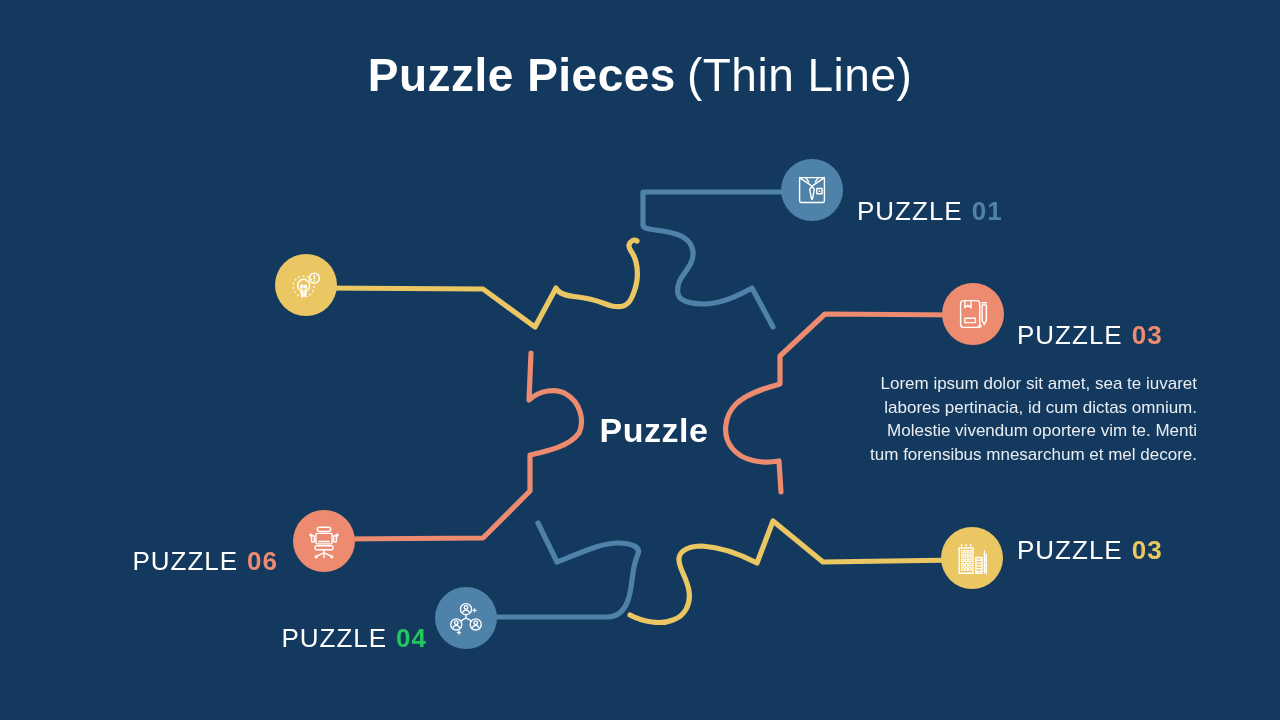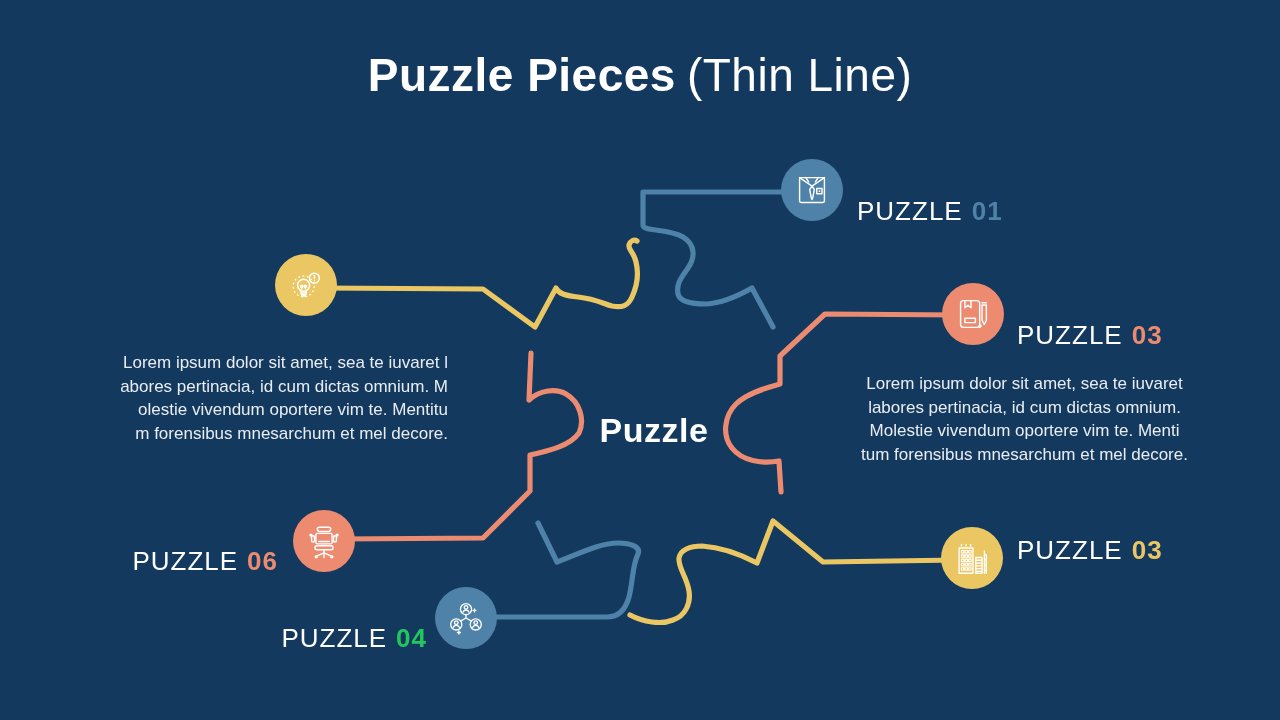--- a/index.html
+++ b/index.html
@@ -24,21 +24,21 @@
     font-size:26px;color:#ffffff;letter-spacing:1px;white-space:nowrap;
     font-weight:400;
     margin-top:20px;
   }
   .label .num{font-weight:700;margin-left:9px;}
   .para{
     position:absolute;z-index:2;font-size:17px;line-height:23.5px;
     color:#e9edf2;white-space:pre-line;
   }
   .para.left{left:85px;top:351px;width:363px;text-align:right;}
-  .para.right{left:852px;top:372px;width:345px;text-align:center;}
+  .para.right{left:852px;top:372px;width:345px;text-align:right;}
   .center-label{
     position:absolute;z-index:2;left:654px;top:430px;transform:translate(-50%,-50%);
     font-size:34px;font-weight:700;color:#ffffff;letter-spacing:.5px;
   }
 </style>
 </head>
 <body>
 
 <div class="slide" style="background: rgb(20, 57, 94);">
 
@@ -149,24 +149,20 @@
       <circle cx="21.4" cy="23.3" r="1.2"></circle>
       <path d="M17.6 24.5 v1.8 M21.4 24.5 v1.8"></path>
       <path d="M16.8 28.6 l0.8 5 h3.8 l0.8 -5"></path>
       <path d="M16.9 30.4 h5.2 M17.3 32.1 h4.4"></path>
       <circle cx="30.8" cy="14.8" r="5.2"></circle>
       <path d="M30.8 12.1 v3.4"></path>
       <circle cx="30.8" cy="17.5" r="0.7" fill="#ffffff" stroke="none"></circle>
     </svg>
   </div>
 
-  <div class="para left">Lorem ipsum dolor sit amet, sea te iuvaret l
-abores pertinacia, id cum dictas omnium. M
-olestie vivendum oportere vim te. Mentitu
-m forensibus mnesarchum et mel decore.</div>
   <div class="para right">Lorem ipsum dolor sit amet, sea te iuvaret
 labores pertinacia, id cum dictas omnium.
 Molestie vivendum oportere vim te. Menti
 tum forensibus mnesarchum et mel decore.</div>
 
   <div class="center-label">Puzzle</div>
 
 </div>
 
 </body></html>

